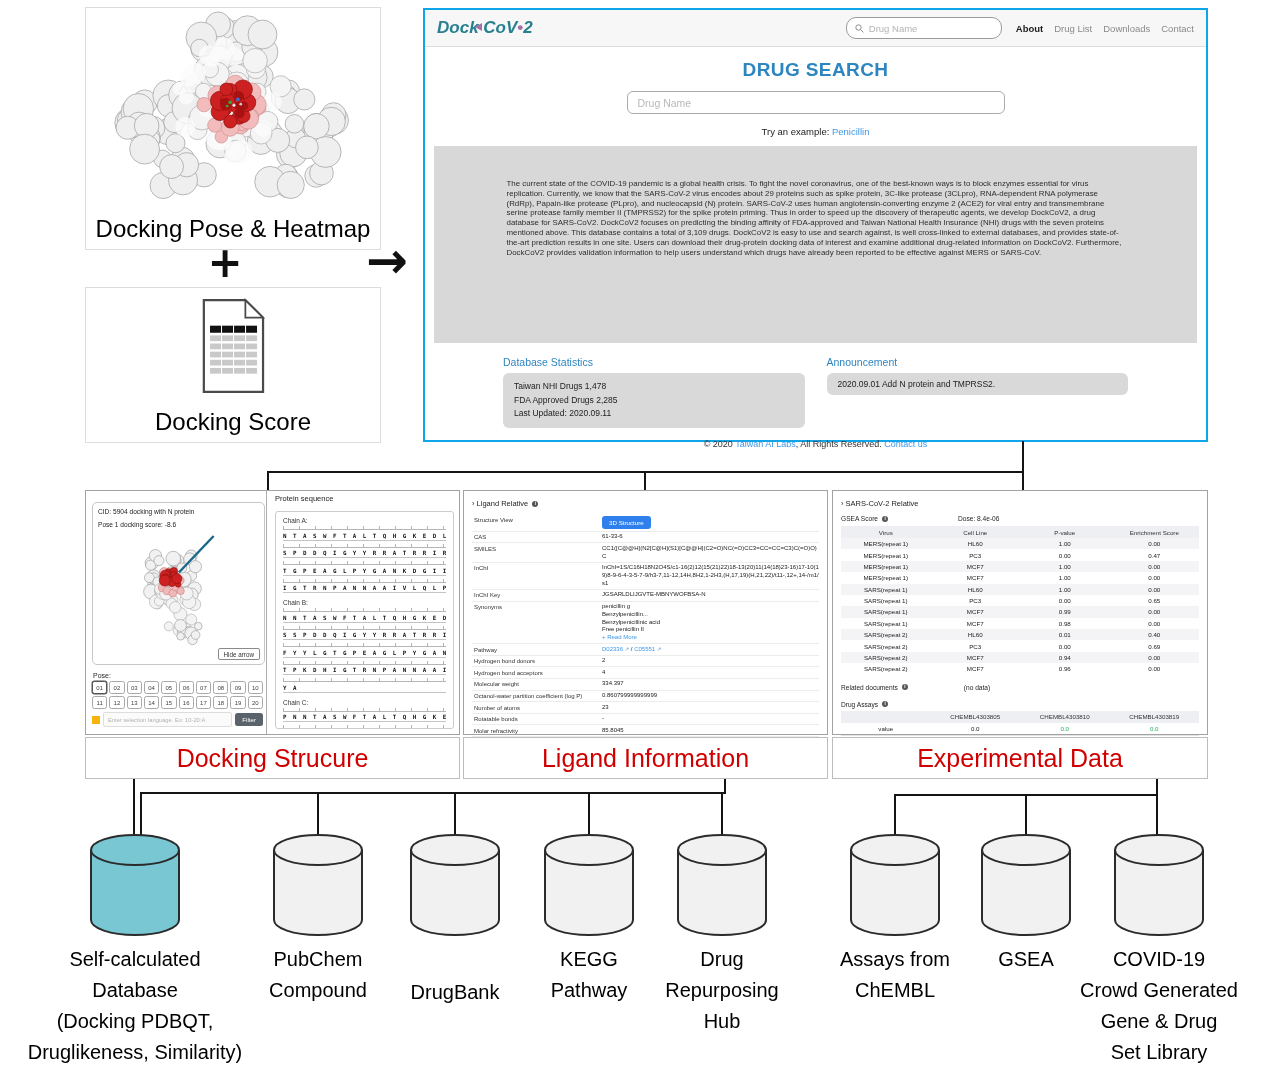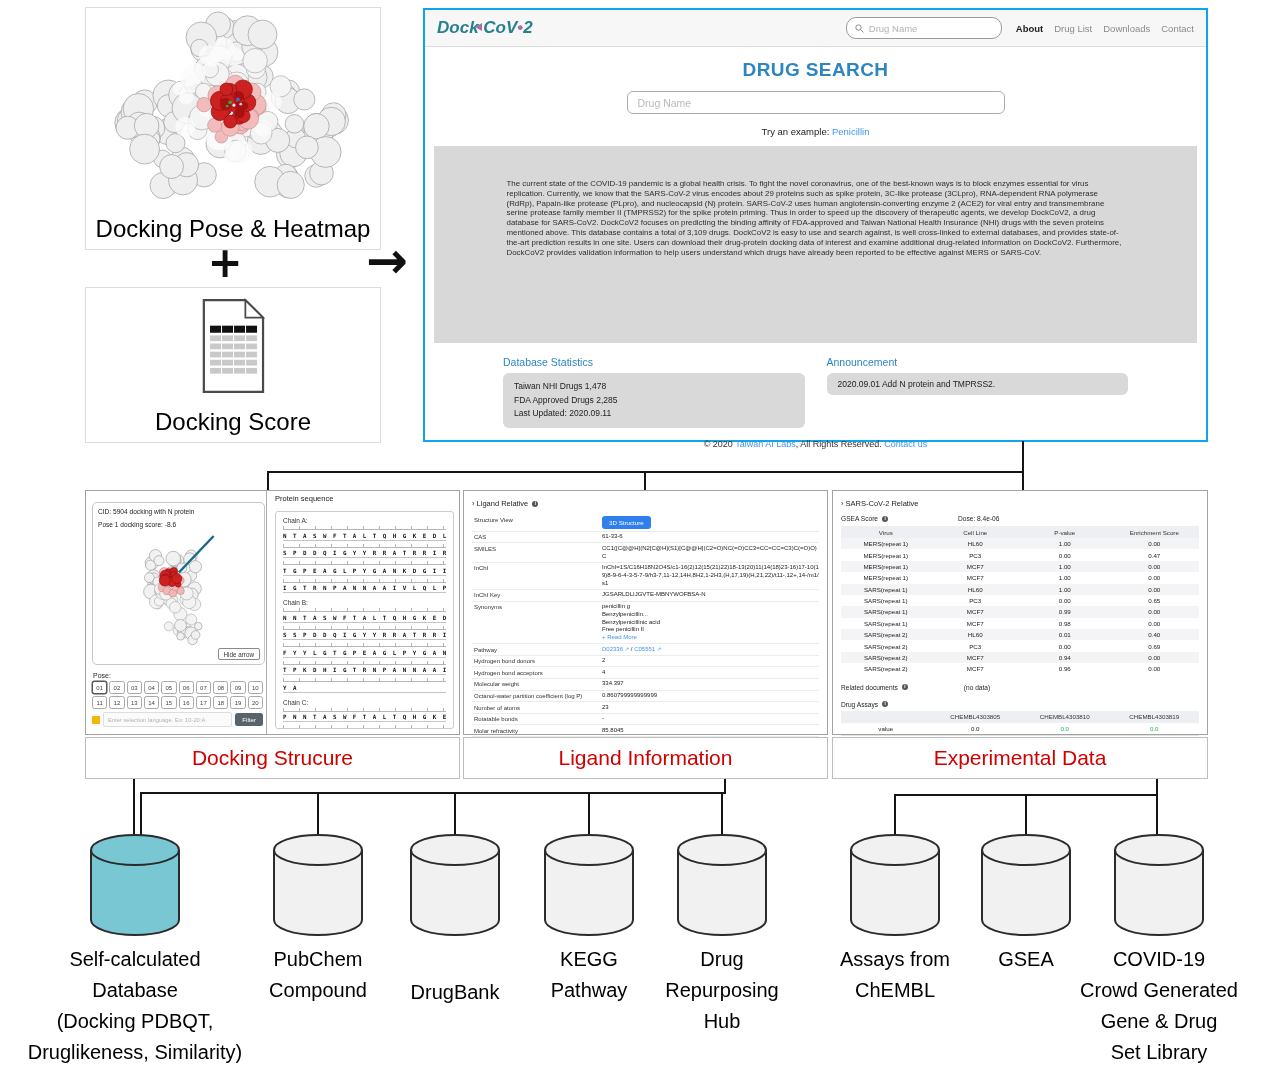--- a/index.html
+++ b/index.html
@@ -44,21 +44,21 @@
   .b-col{flex:1;}
   .b-h{color:#2e86c1;font-size:10.5px;margin-bottom:5px;}
   .stat-box{background:#d9d9d9;border-radius:6px;padding:7px 11px;font-size:8.5px;line-height:1.6;color:#222;}
   .ann-box{background:#d9d9d9;border-radius:6px;padding:6px 11px;font-size:8.5px;color:#222;margin-bottom:7px;}
   .b-footer{text-align:center;font-size:9px;color:#333;margin-top:11px;}
 
   
   .shot{position:absolute;top:490px;height:245px;background:#fff;border:1px solid #a2a2a2;box-sizing:border-box;}
   .capbox{position:absolute;top:737px;height:42px;background:#fff;border:1px solid #bdbdbd;box-sizing:border-box;
     display:flex;align-items:center;justify-content:center;}
-  .caption{color:#d00000;font-size:21px;font-weight:500;}
+  .caption{color:#d00000;font-size:25px;font-weight:500;}
 
   
   .viewer{position:absolute;left:6px;top:11px;width:171px;height:161px;border:1px solid #c6c6c6;border-radius:5px;}
   .viewer .t{font-size:6.6px;color:#1e1e1e;margin:4px 0 0 5px;line-height:1.4;}
   .hide-arrow{position:absolute;right:4px;bottom:4px;border:1px solid #8a8a8a;background:#fff;font-size:6.3px;
     padding:1.5px 5px;border-radius:2px;color:#333;cursor:pointer;}
   .pose-label{position:absolute;left:7px;top:181px;font-size:7px;color:#1e1e1e;}
   .pose-grid{position:absolute;left:6px;top:190px;width:171px;display:grid;grid-template-columns:repeat(10,1fr);gap:2px;}
   .pose-btn{border:1px solid #a8a8a8;border-radius:2.5px;font-size:6px;color:#444;text-align:center;
     padding:2.5px 0;background:#fff;cursor:pointer;}

